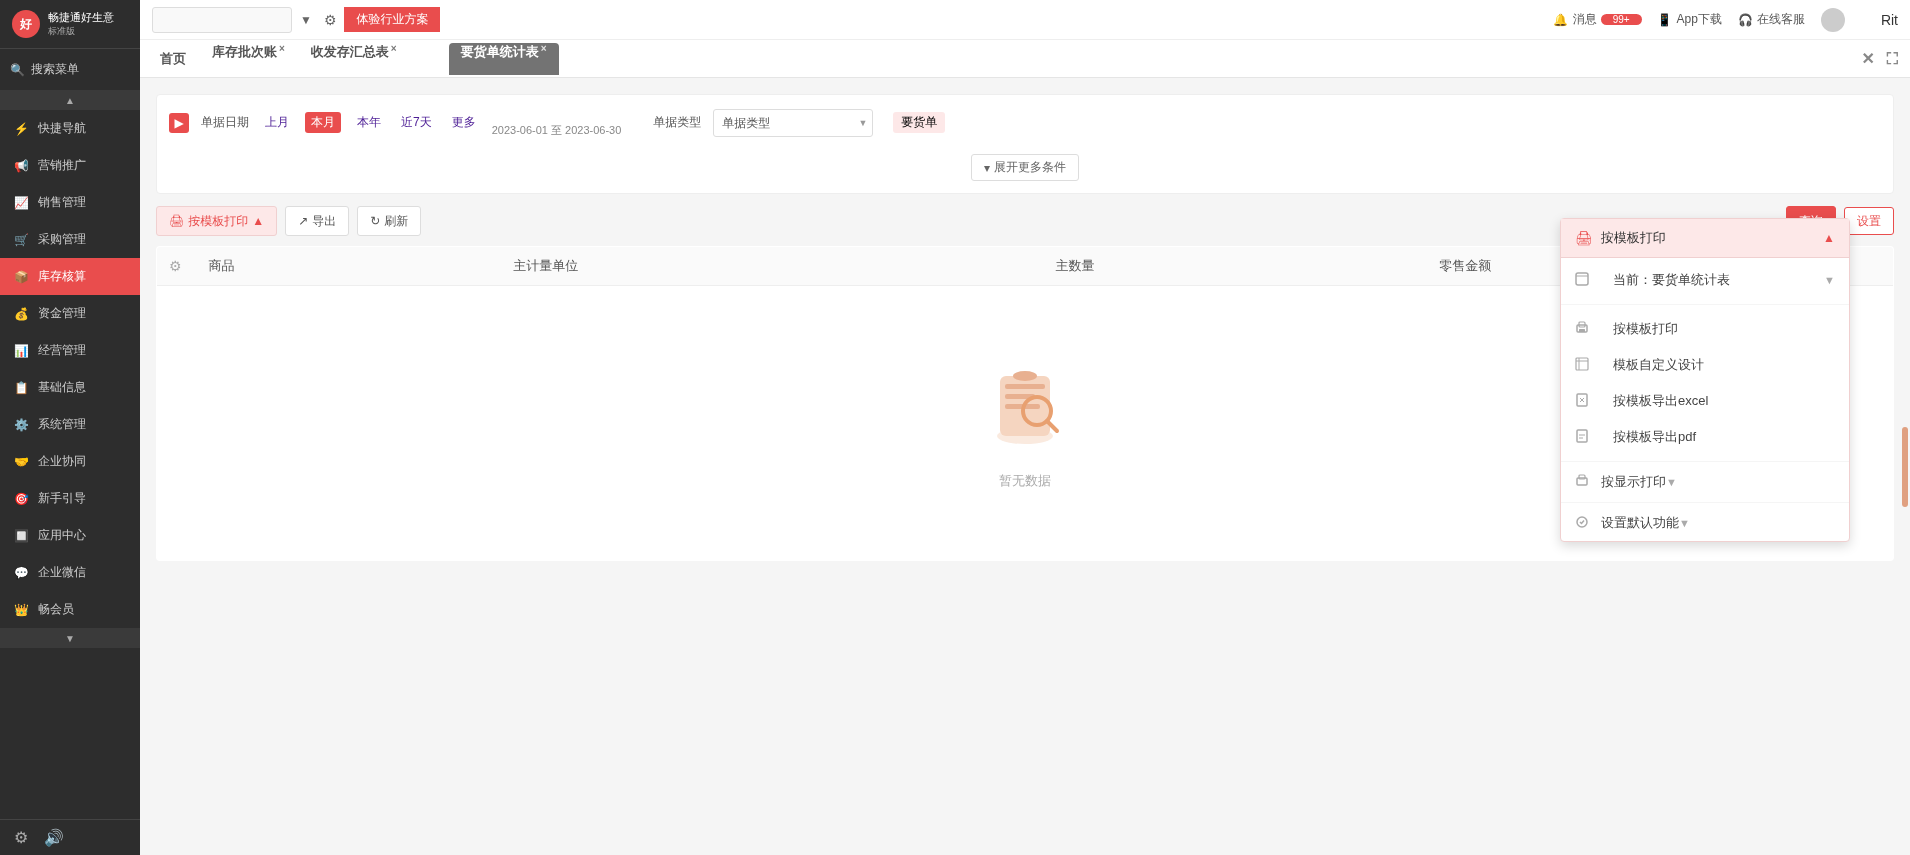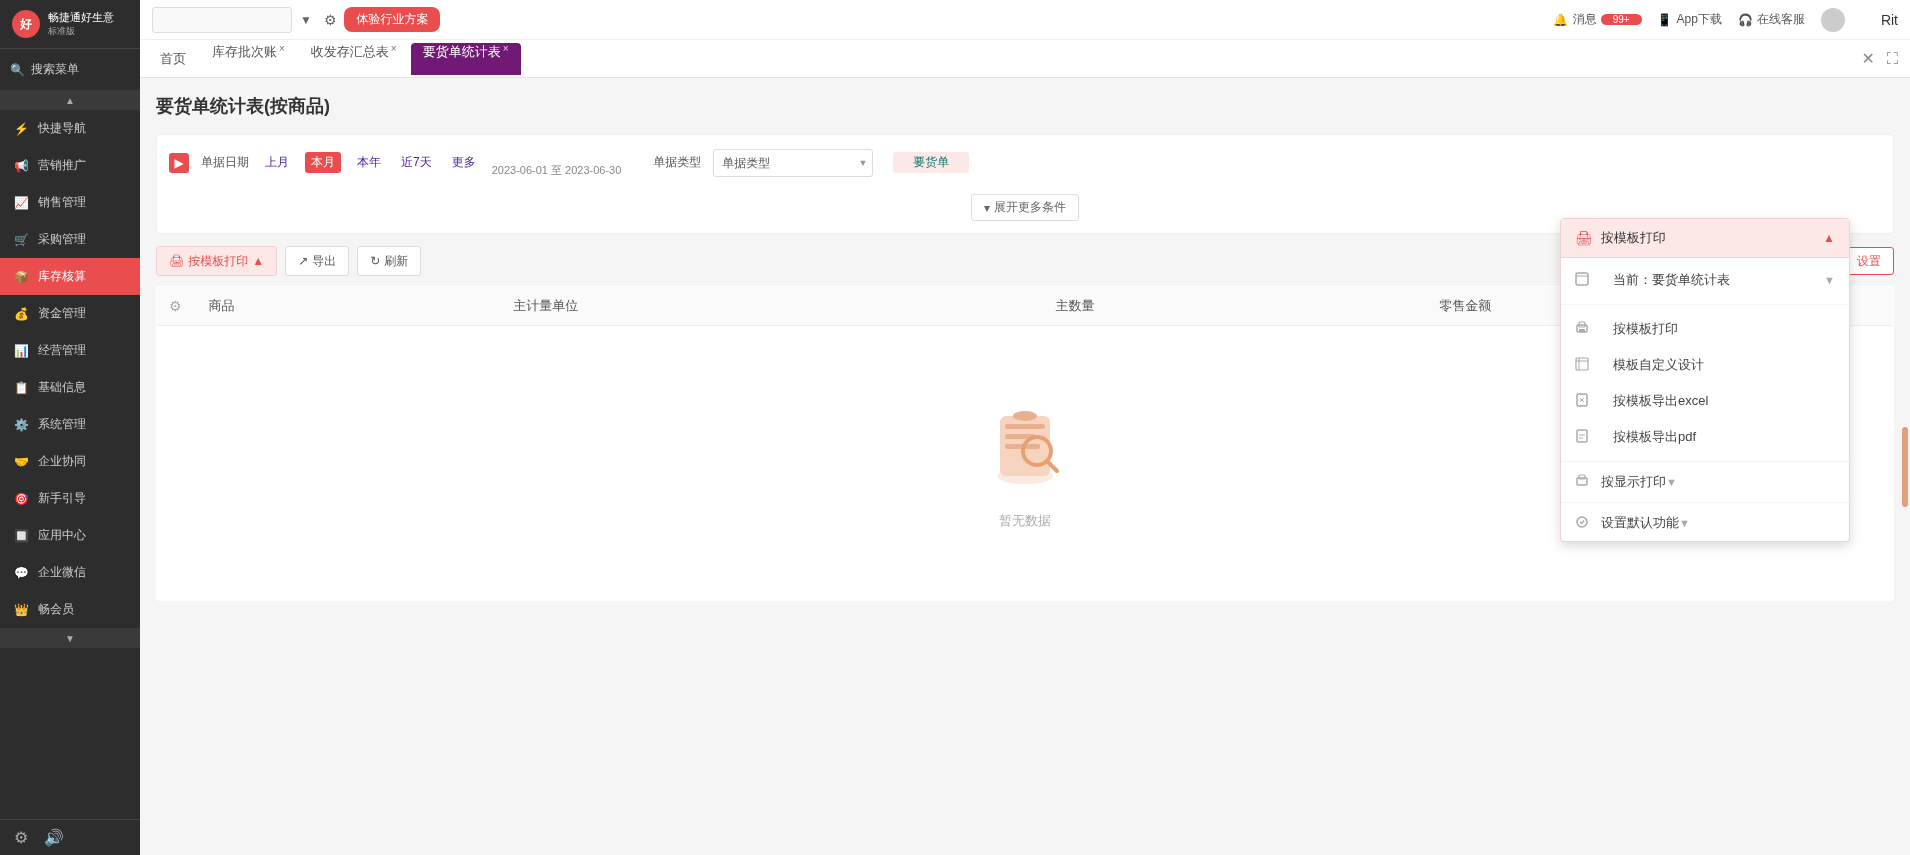--- a/index.html
+++ b/index.html
@@ -85,21 +85,21 @@
       border: 1px solid #ddd; border-radius: 3px;
       padding: 0 8px; font-size: 12px; color: #999;
       background: #f9f9f9;
     }
     .topbar-dropdown {
       color: #666; cursor: pointer; font-size: 12px;
     }
     .topbar-gear { color: #666; cursor: pointer; font-size: 14px; margin-left: 4px; }
     .topbar-trial-btn {
       background: #e94d4d; color: #fff;
-      border: none; border-radius: 8px;
+      border: none; border-radius: 0;
       padding: 4px 12px; font-size: 12px; cursor: pointer;
     }
     .topbar-right {
       margin-left: auto;
       display: flex; align-items: center; gap: 16px;
     }
     .topbar-right-item {
       display: flex; align-items: center; gap: 4px;
       color: #555; font-size: 12px; cursor: pointer;
     }
@@ -116,33 +116,34 @@
     
     .tabs-bar {
       height: 38px;
       background: #fff;
       display: flex;
       align-items: center;
       padding: 0 8px;
       border-bottom: 1px solid #e5e5e5;
       flex-shrink: 0;
       gap: 2px;
+      font-weight: bold;
     }
     .tab {
       height: 32px;
       display: flex; align-items: flex-start;
       padding: 0 12px;
       font-size: 13px;
       cursor: pointer;
       border-radius: 4px 4px 0 0;
       color: #555;
       gap: 2px;
     }
     .tab.active {
-      background: #701a75; color: #fff;
+      background: #737373; color: #fff; margin-left: 38px;
     }
     .tab .tab-close {
       font-size: 10px; color: inherit; opacity: 0.8;
     }
     .tab-home { color: #555; font-size: 13px; padding: 0 12px; cursor: pointer; }
     .tabs-right {
       margin-left: auto;
       display: flex; align-items: center; gap: 4px;
     }
     .tabs-close-btn, .tabs-expand-btn {
@@ -449,40 +450,39 @@
       <span>要货单统计表</span>
       <span class="tab-close">×</span>
     </div>
     <div class="tabs-right">
       <span class="tabs-close-btn">✕</span>
       <span class="tabs-expand-btn">⛶</span>
     </div>
   </div>
 
   <div class="content">
-    <div class="page-title">要货单统计表(按商品)</div>
 
     <div class="filter-bar">
       <div class="filter-row">
         <button class="filter-expand-btn">▶</button>
         <span class="filter-label">单据日期</span>
         <button class="date-btn">上月</button>
         <button class="date-btn active">本月</button>
         <button class="date-btn">本年</button>
         <button class="date-btn">近7天</button>
         <button class="date-btn">更多</button>
         <span class="date-range">2023-06-01 至 2023-06-30</span>
 
         <span class="filter-label" style="margin-left:20px;">单据类型</span>
         <div class="select-wrapper">
           <select class="filter-select">
             <option>单据类型</option>
           </select>
         </div>
-        <span class="filter-tag-label" style="margin-left:8px;color:#0f766e;background:#fde8e8;padding:2px 20px;border-radius:3px;font-size:12px;">要货单</span>
+        <span class="filter-tag-label" style="margin-left:8px;color:#000000;background:#fde8e8;padding:2px 8px;border-radius:3px;font-size:12px;">要货单</span>
       </div>
       <div style="display:flex;justify-content:center;margin-top:8px;">
         <button class="more-conditions-btn">
           <span>▾</span>
           <span>展开更多条件</span>
         </button>
       </div>
     </div>
 
     <div class="action-bar">

